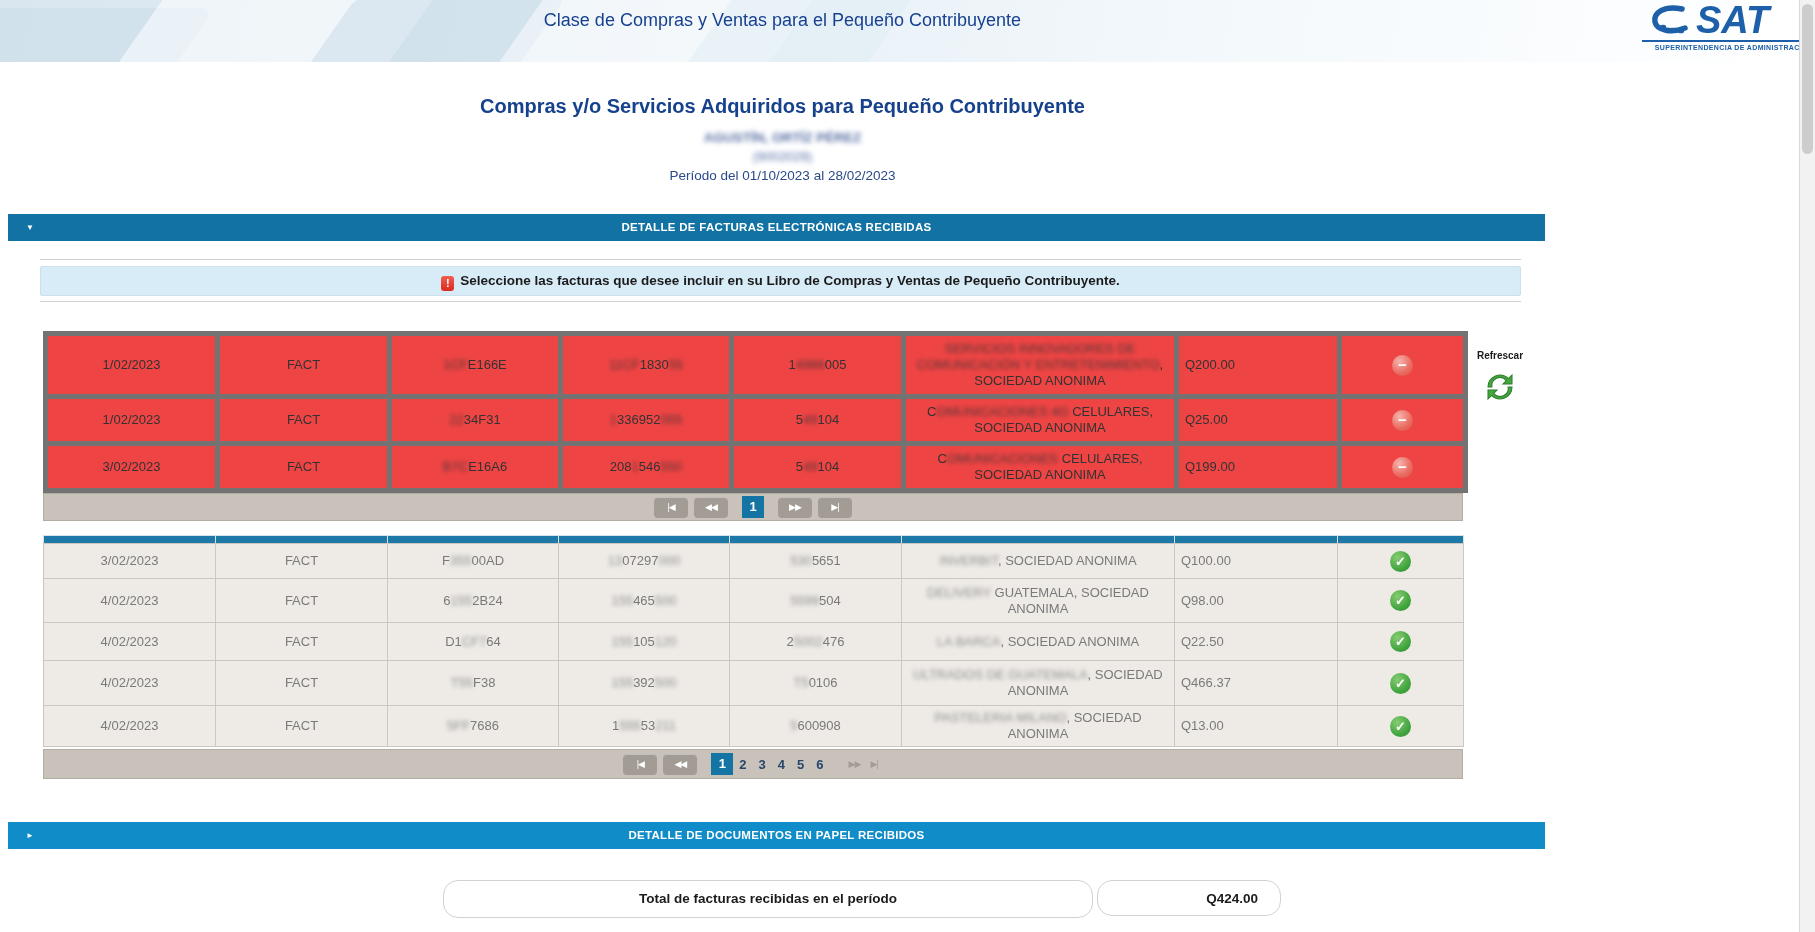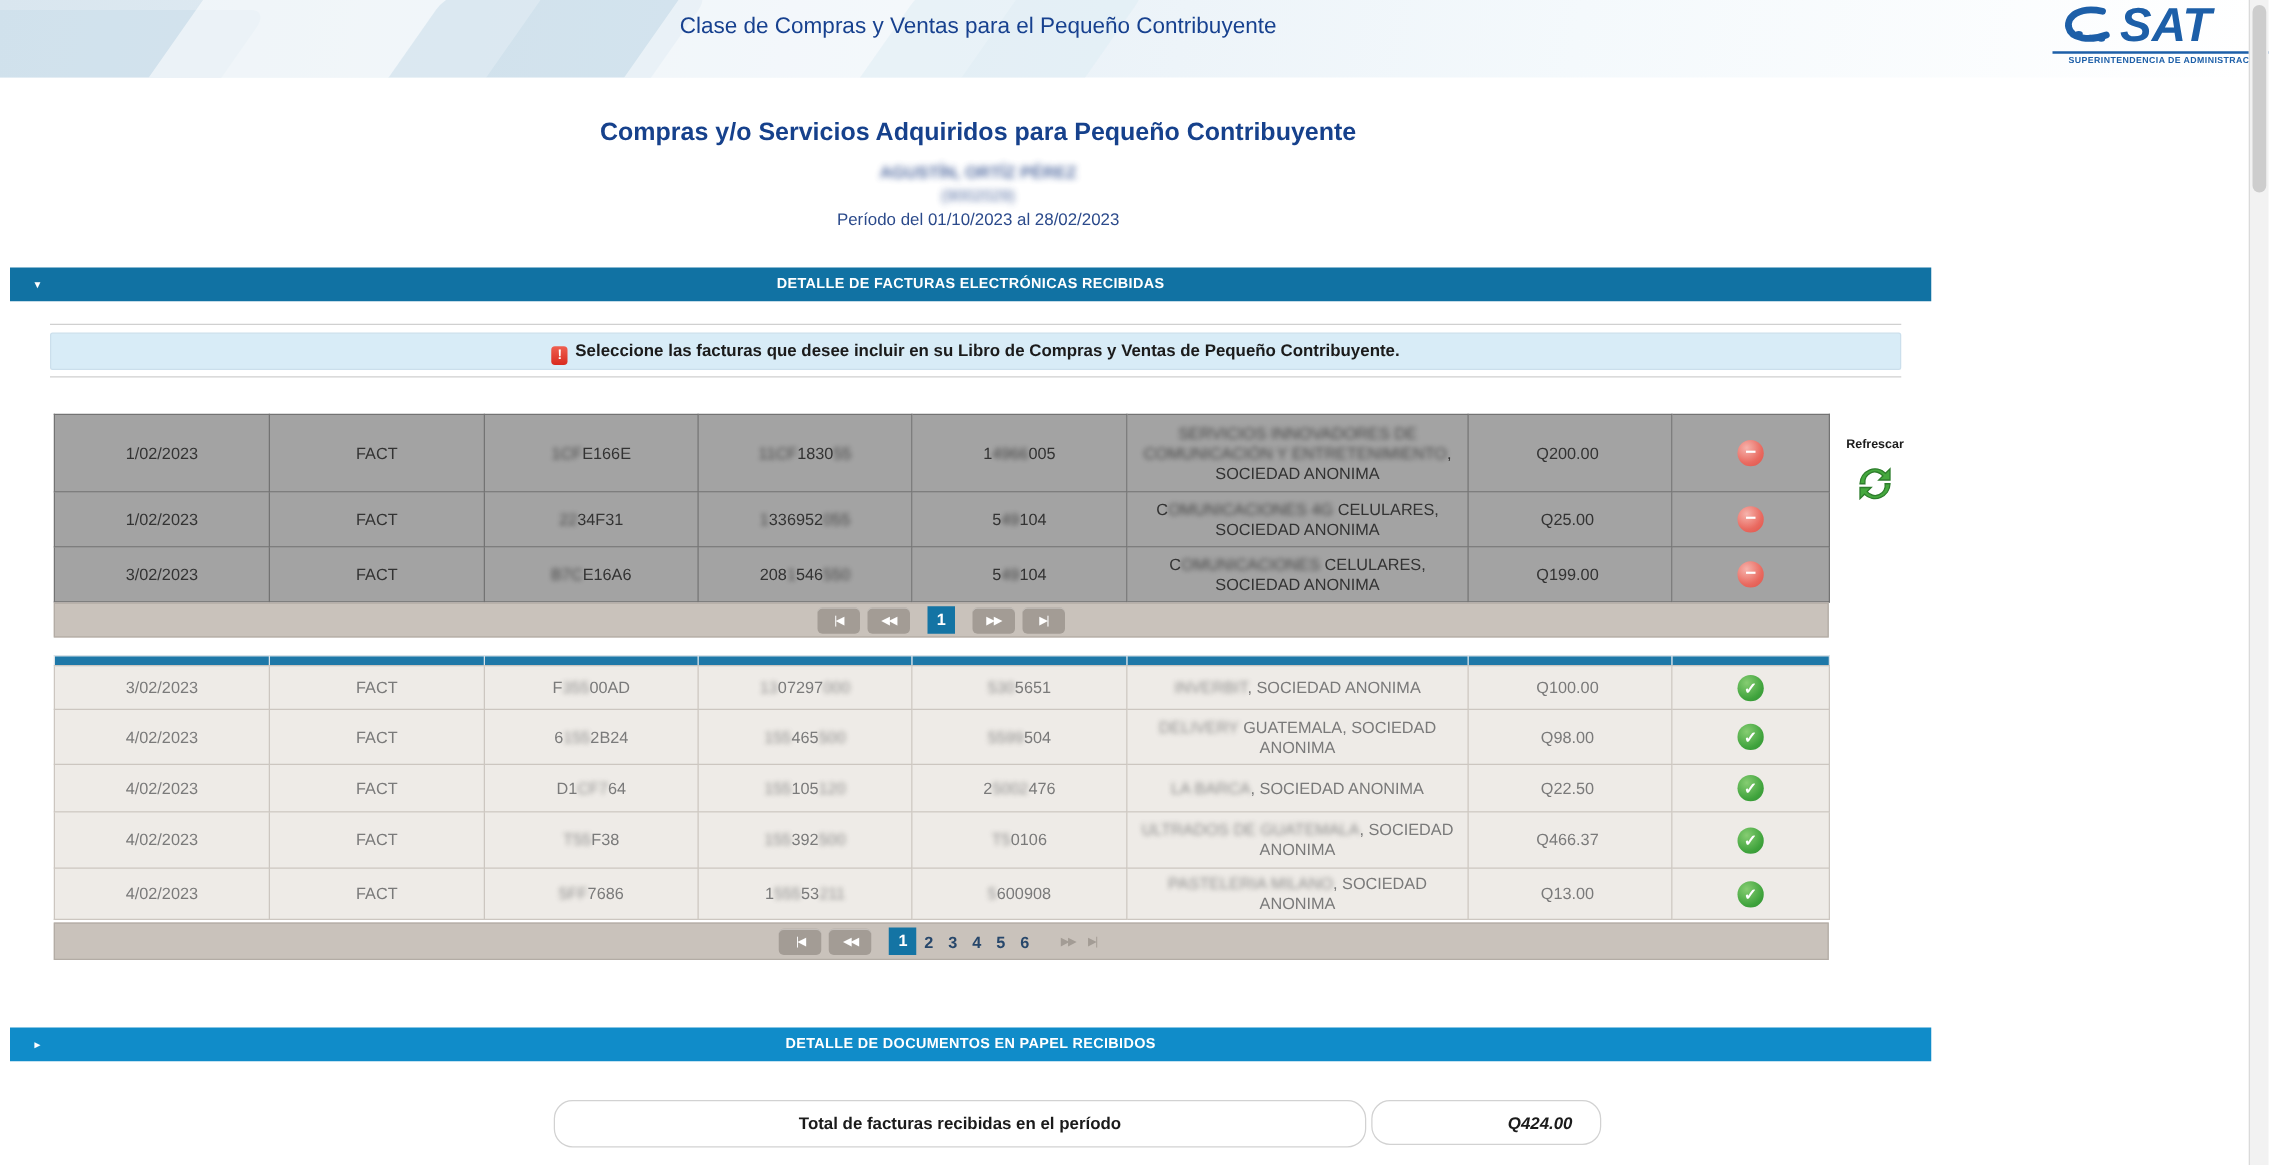--- a/index.html
+++ b/index.html
@@ -54,31 +54,31 @@
 
   
   .tablewrap{position:absolute;left:43px;top:331px;width:1420px;}
   table{border-collapse:collapse;table-layout:fixed;width:1420px;}
   col.c1,col.c2{width:172px;} col.c3,col.c4{width:171px;} col.c5{width:172px;}
   col.c6{width:273px;} col.c7{width:163px;} col.c8{width:126px;}
 
   .t1 th{background:#21759e;color:#fff;font-size:13.5px;font-weight:bold;height:42px;
          border:1px solid #17658c;padding:2px 8px;}
   .t1 th.price{text-align:right;}
-  .t1 td{background:#a3a3a3;border:1px solid #737373;color:#333;font-size:13px;
+  .t1 td{background:#ef4444;border:5px solid #737373;color:#333;font-size:13px;
          text-align:center;padding:5px 6px;line-height:16px;}
   .t1 tr.r1{height:62px;} .t1 tr.r2,.t1 tr.r3{height:44px;}
 
   .t2 td{background:#eeebe7;border:1px solid #ccc6c0;color:#7a7a7a;font-size:13px;
          text-align:center;padding:4px 6px;line-height:16px;}
   .t2 tr.strip td{background:#1e78a8;height:7px;padding:0;border:1px solid #d9e2e8;border-bottom-color:#ccc6c0;}
   .t2 tr.s1{height:35px;} .t2 tr.s2{height:44px;} .t2 tr.s3{height:38px;}
   .t2 tr.s4{height:45px;} .t2 tr.s5{height:35px;}
 
-  td.price{text-align:center;padding-right:10px;}
+  td.price{text-align:left;padding-right:10px;}
   td.opt{padding:2px;}
 
   .ic-minus{display:inline-block;width:21px;height:21px;line-height:20px;border-radius:50%;
             background:radial-gradient(circle at 35% 30%, #f6b3ac, #e96a60 60%, #df5248);
             color:#fff;font-size:15px;font-weight:bold;text-align:center;cursor:pointer;}
   .ic-check{display:inline-block;width:21px;height:21px;line-height:21px;border-radius:50%;
             background:radial-gradient(circle at 35% 30%, #86cd72, #3fa33c 65%, #2f8f33);
             color:#fff;font-size:13px;font-weight:bold;text-align:center;cursor:pointer;}
 
   
@@ -97,21 +97,21 @@
 
   
   .refresh-zone{position:absolute;left:1464px;top:350px;width:72px;text-align:center;}
   .refresh-label{font-size:10px;font-weight:bold;color:#1b1b1b;cursor:pointer;}
   .refresh-icon{margin-top:8px;cursor:pointer;}
 
   
   .totbox{position:absolute;top:880px;height:36px;line-height:36px;background:#fff;
           border:1px solid #d2d2d2;border-radius:15px;font-size:13.5px;font-weight:bold;color:#1b1b1b;}
   .tot-label{left:443px;width:648px;text-align:center;}
-  .tot-value{left:1097px;width:184px;text-align:right;padding-right:22px;box-sizing:border-box;font-style:italic;}
+  .tot-value{left:1097px;width:184px;text-align:right;padding-right:22px;box-sizing:border-box;}
 
   
   .scrollbar{position:absolute;left:1799px;top:0;width:16px;height:932px;background:#f2f2f2;
              border-left:1px solid #dadada;cursor:pointer;}
   .scroll-thumb{position:absolute;left:2px;top:4px;width:11px;height:150px;background:#cdcdcd;border-radius:6px;}
 </style>
 </head>
 <body>
 
 <div id="app">

